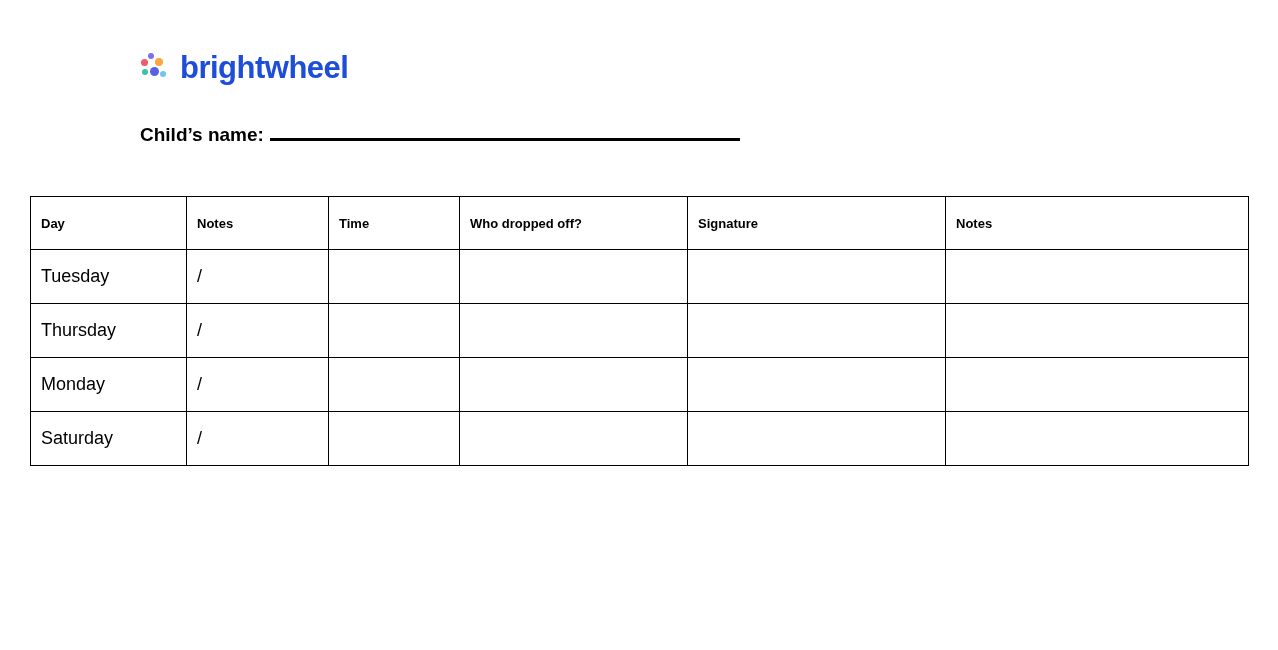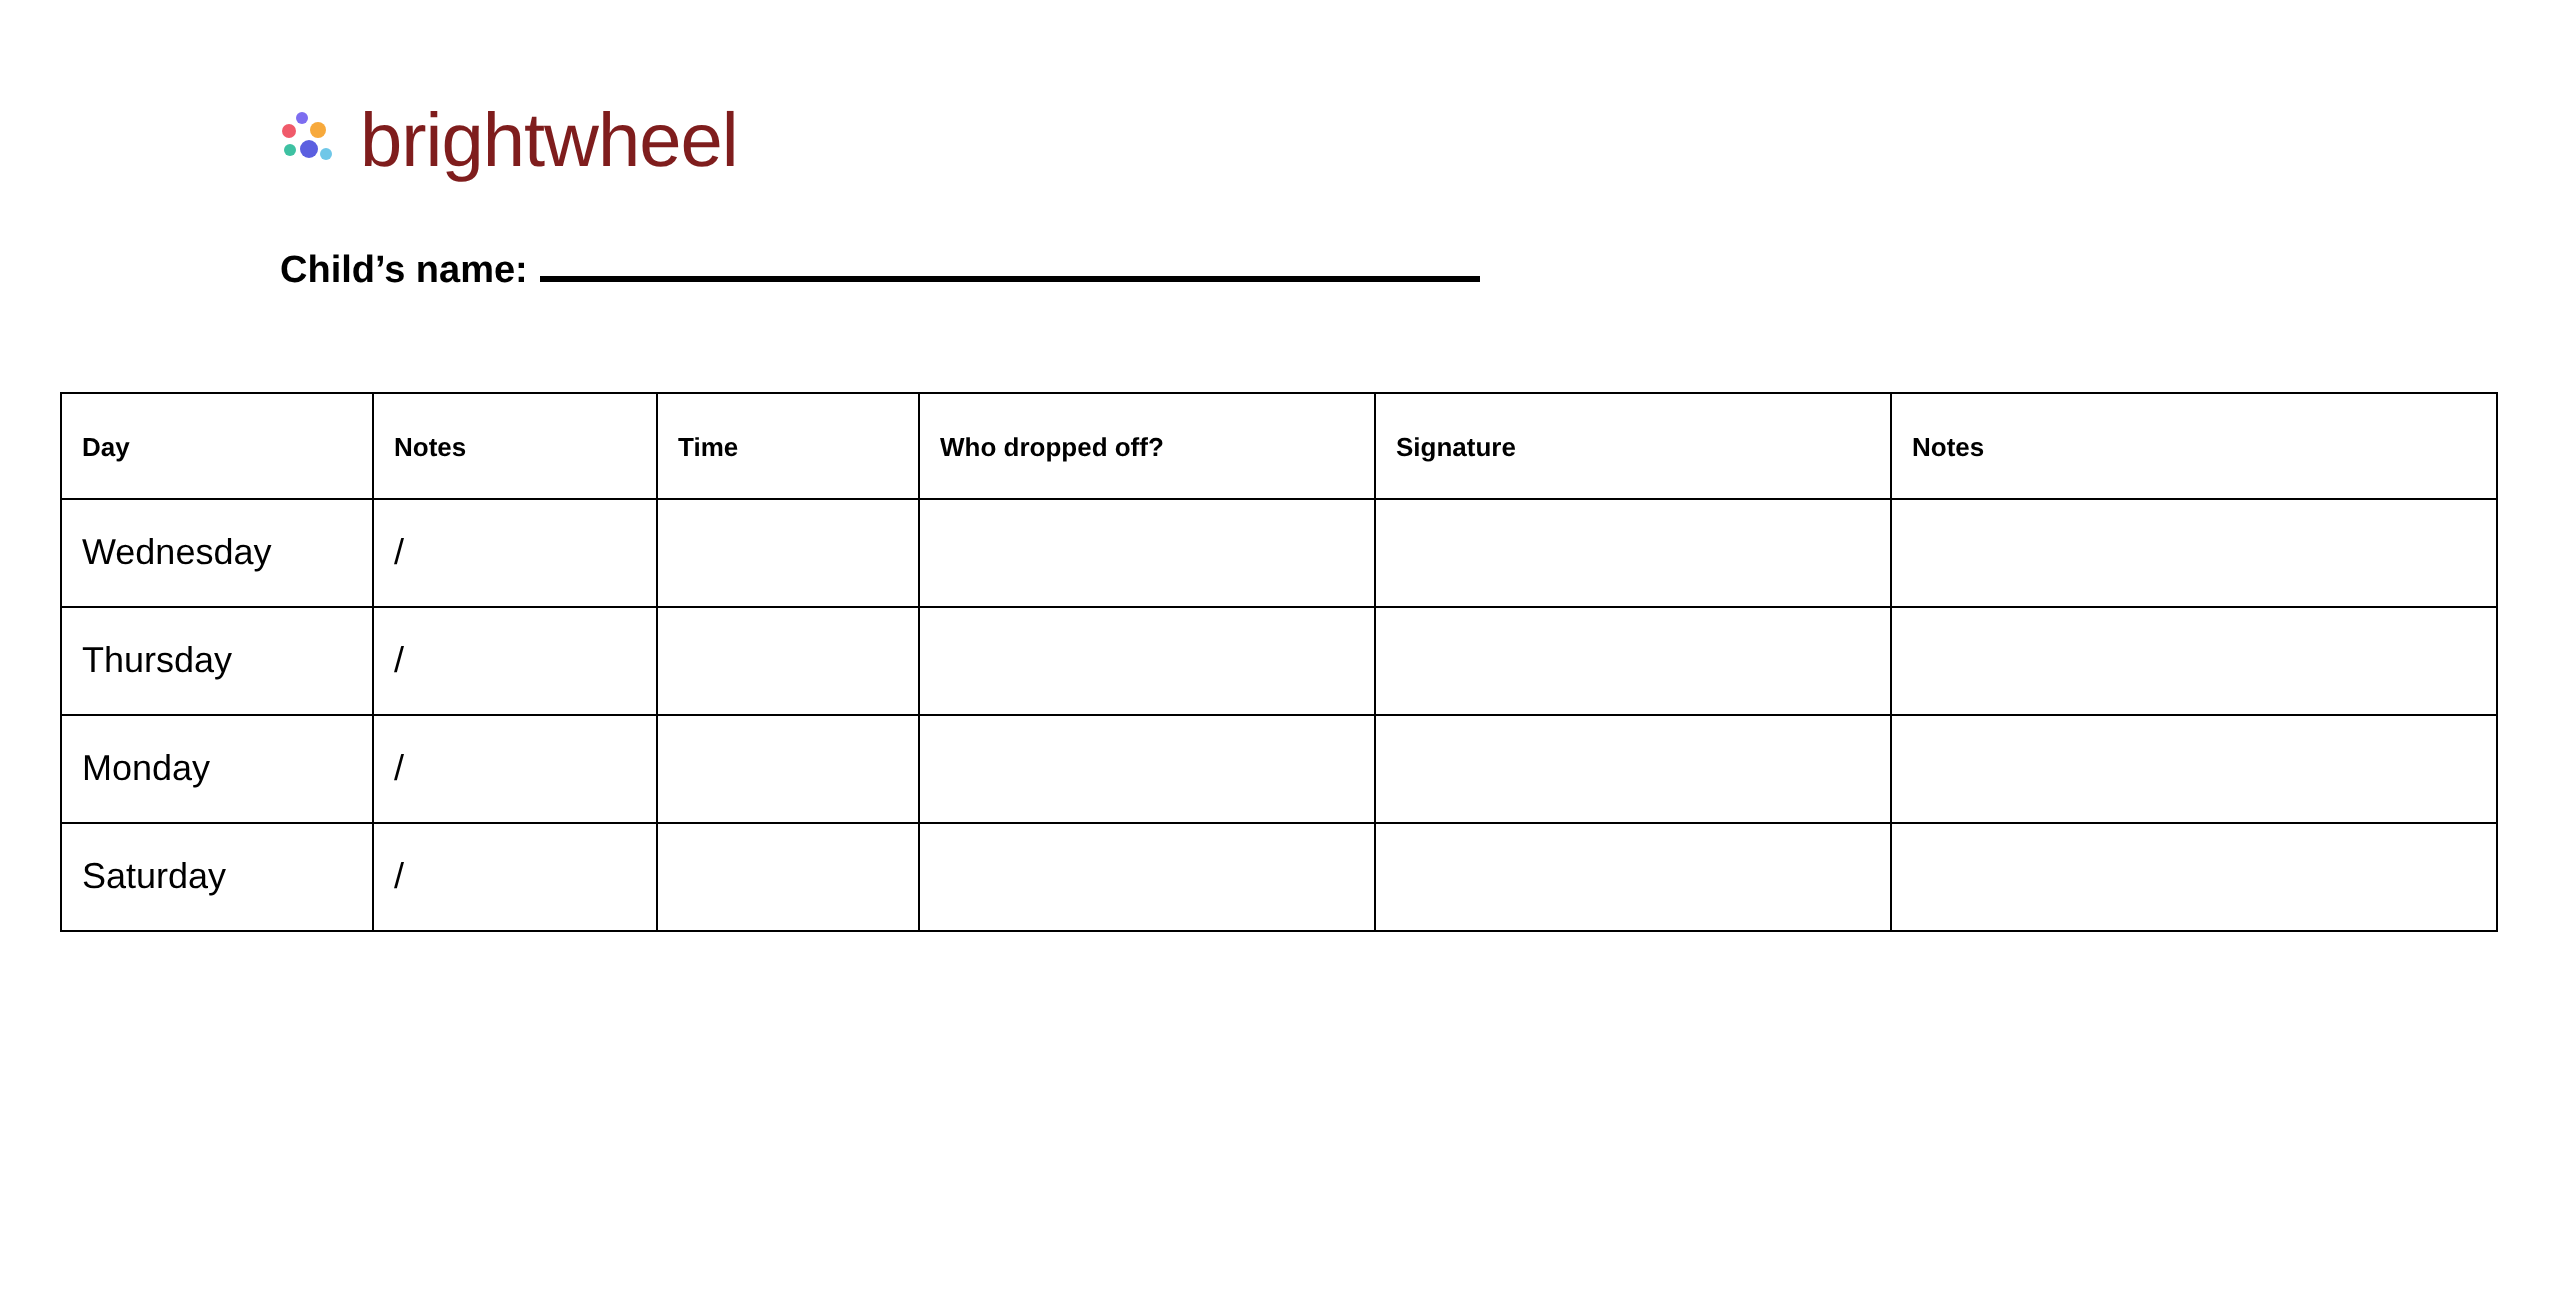--- a/index.html
+++ b/index.html
@@ -36,23 +36,23 @@
     border-radius: 50%;
     display: block;
   }
   .d1 { width: 7px;  height: 7px;  left: 1px;  top: 6px;  background: #f05a6a; }
   .d2 { width: 6px;  height: 6px;  left: 8px;  top: 0px;  background: #7d6df0; }
   .d3 { width: 8px;  height: 8px;  left: 15px; top: 5px;  background: #f7a93b; }
   .d4 { width: 6px;  height: 6px;  left: 2px;  top: 16px; background: #3ec1a2; }
   .d5 { width: 9px;  height: 9px;  left: 10px; top: 14px; background: #5b5fe0; }
   .d6 { width: 6px;  height: 6px;  left: 20px; top: 18px; background: #6fc7e8; }
   .logo-text {
-    font-size: 38px;
-    font-weight: normal;
-    color: #7f1d1d;
+    font-size: 31px;
+    font-weight: bold;
+    color: #1d4ed8;
     letter-spacing: -0.5px;
     line-height: 1;
   }
 
   
   .childname {
     position: absolute;
     left: 140px;
     top: 124px;
     font-size: 19px;
@@ -138,21 +138,21 @@
       <th>Day</th>
       <th>Notes</th>
       <th>Time</th>
       <th>Who dropped off?</th>
       <th>Signature</th>
       <th>Notes</th>
     </tr>
   </thead>
   <tbody>
     <tr>
-      <td>Wednesday</td>
+      <td>Tuesday</td>
       <td class="date-cell">/</td>
       <td></td>
       <td></td>
       <td></td>
       <td></td>
     </tr>
     <tr>
       <td>Thursday</td>
       <td class="date-cell">/</td>
       <td></td>

